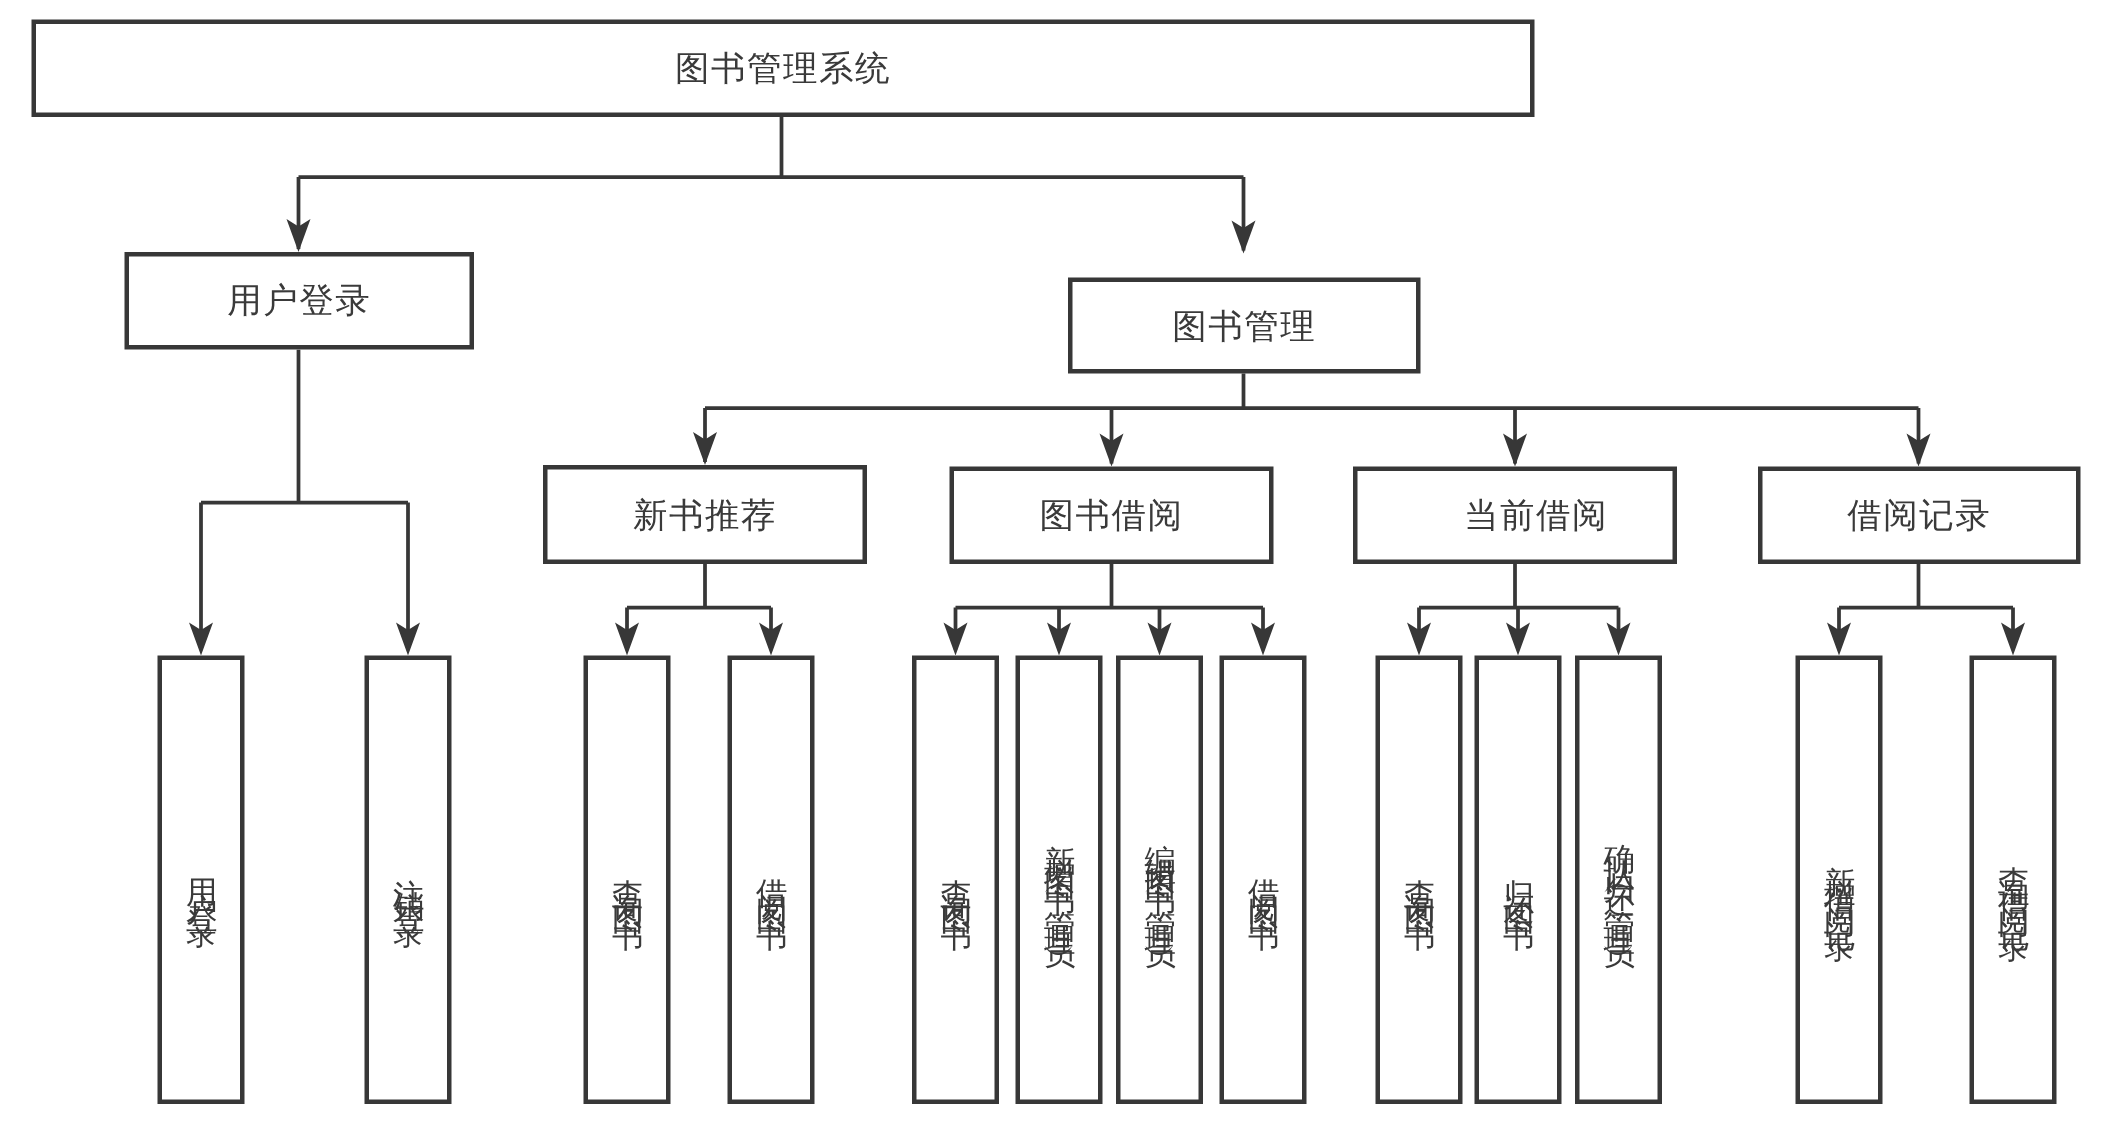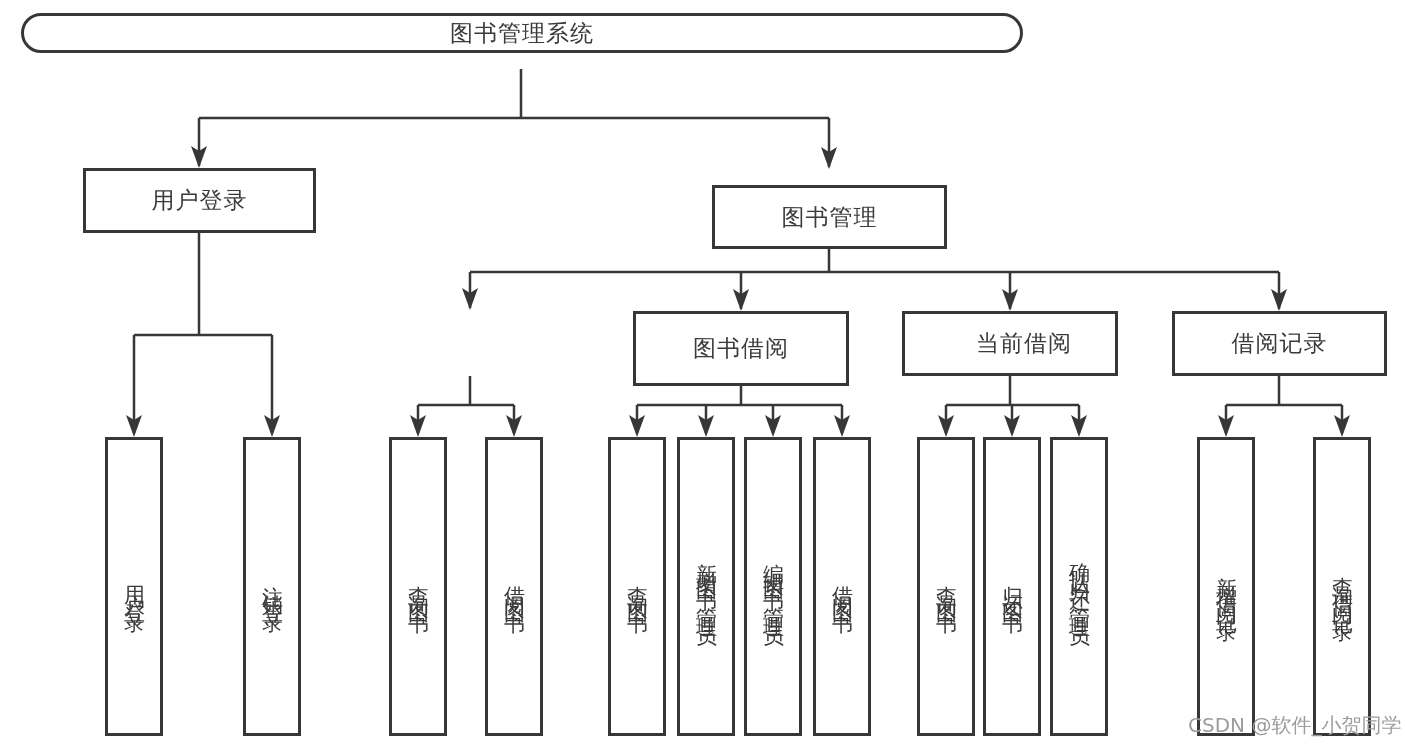--- a/index.html
+++ b/index.html
@@ -27,25 +27,25 @@
   }
   .box.h{font-size:23px;letter-spacing:1px;}
   .box.v{
     font-size:21px;
     writing-mode:vertical-rl;
     text-orientation:mixed;
     letter-spacing:9px;
     line-height:1;
   }
   
-  .n-root   {left:21px;  top:13px;  width:1002px;height:40px;border-radius:24px;}
+  .n-root   {left:21px;  top:13px;  width:1002px;height:65px;}
   .n-login  {left:83px;  top:168px; width:233px; height:65px;}
   .n-mgmt   {left:712px; top:169px; width:235px; height:64px;margin-top:16px;}
   .n-rec    {left:362px; top:310px; width:216px; height:66px;}
-  .n-borrow {left:633px; top:311px; width:216px; height:75px;}
+  .n-borrow {left:633px; top:311px; width:216px; height:65px;}
   .n-current{left:902px; top:311px; width:216px; height:65px;padding-left:28px;}
   .n-records{left:1172px;top:311px; width:215px; height:65px;}
   
   .leaf{top:437px;width:58px;height:299px;}
   .l1 {left:105px;}  .l2 {left:243px;}
   .l3 {left:389px;}  .l4 {left:485px;}
   .l5 {left:608px;}  .l6 {left:677px;}  .l7 {left:744px;}  .l8 {left:813px;}
   .l9 {left:917px;}  .l10{left:983px;}  .l11{left:1050px;}
   .l12{left:1197px;} .l13{left:1313px;}
   #watermark{
@@ -88,20 +88,21 @@
     <polygon points="1079,437 1071,415 1079,420 1087,415"></polygon>
     <polygon points="1226,437 1218,415 1226,420 1234,415"></polygon>
     <polygon points="1342,437 1334,415 1342,420 1350,415"></polygon>
   </svg>
 
   <div class="box h n-root">图书管理系统</div>
 
   <div class="box h n-login">用户登录</div>
   <div class="box h n-mgmt">图书管理</div>
 
+  <div class="box h n-rec">新书推荐</div>
   <div class="box h n-borrow">图书借阅</div>
   <div class="box h n-current">当前借阅</div>
   <div class="box h n-records">借阅记录</div>
 
   <div class="box v leaf l1">用户登录</div>
   <div class="box v leaf l2">注销登录</div>
 
   <div class="box v leaf l3">查询图书</div>
   <div class="box v leaf l4">借阅图书</div>
 
@@ -110,14 +111,13 @@
   <div class="box v leaf l7">编辑图书（管理员）</div>
   <div class="box v leaf l8">借阅图书</div>
 
   <div class="box v leaf l9">查询图书</div>
   <div class="box v leaf l10">归还图书</div>
   <div class="box v leaf l11">确认归还（管理员）</div>
 
   <div class="box v leaf l12">新增借阅记录</div>
   <div class="box v leaf l13">查询借阅记录</div>
 
-  <div id="watermark">CSDN @软件_小贺同学</div>
 </div>
 
 </body></html>

